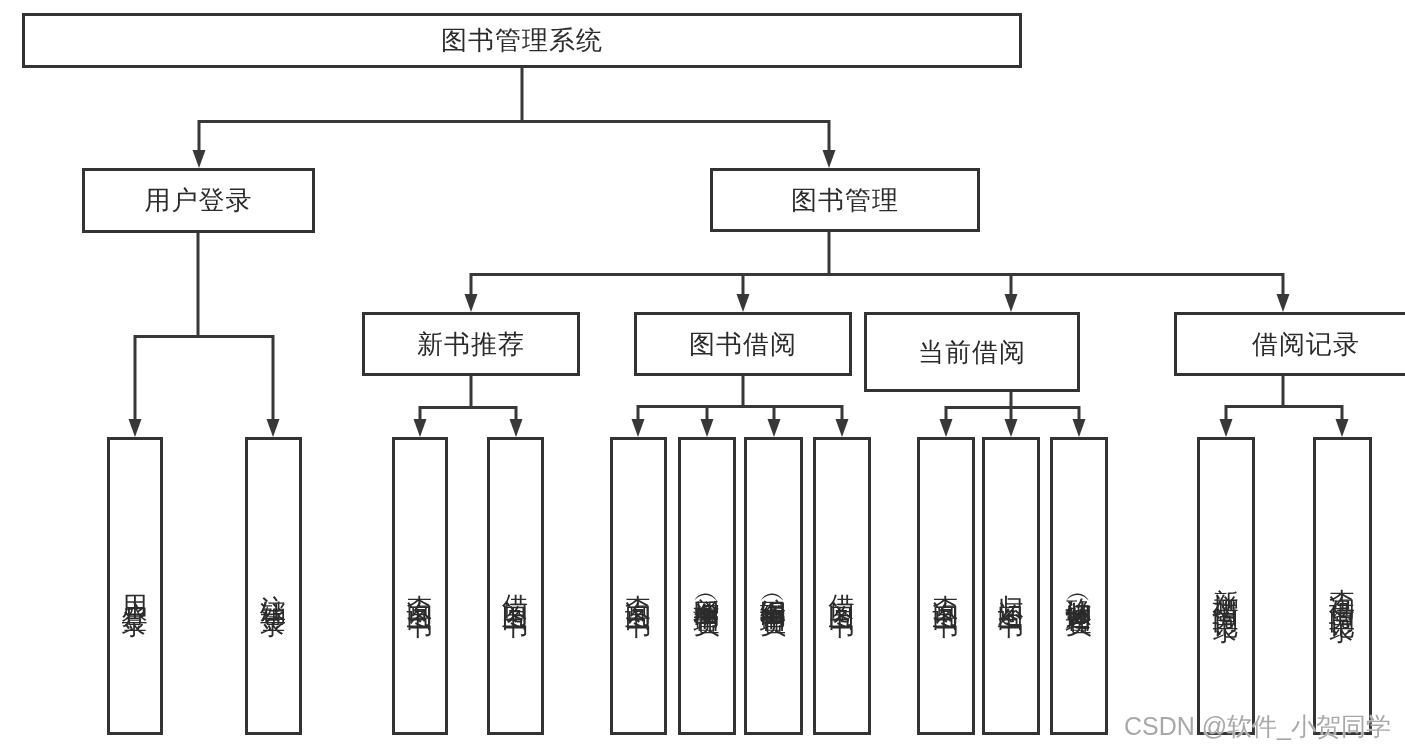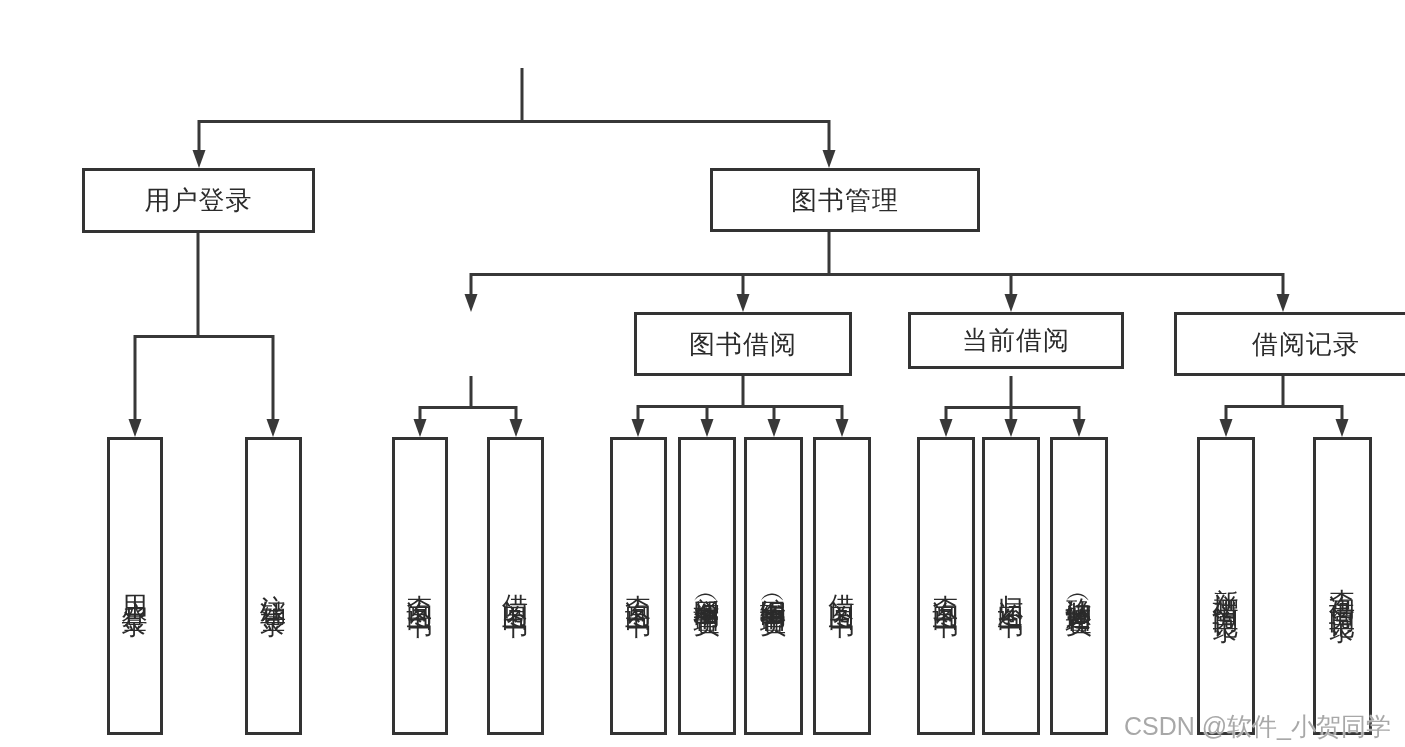--- a/index.html
+++ b/index.html
@@ -41,21 +41,21 @@
   }
   .vbox-long {
     letter-spacing: 2px;
   }
   
   #n-root   { left: 22px;   top: 13px;  width: 1000px; height: 55px; }
   #n-login  { left: 82px;   top: 168px; width: 233px;  height: 65px; }
   #n-mgmt   { left: 710px;  top: 168px; width: 270px;  height: 64px; }
   #n-newbook { left: 362px; top: 312px; width: 218px;  height: 64px; }
   #n-borrow  { left: 634px; top: 312px; width: 218px;  height: 64px; }
-  #n-current { left: 908px; top: 312px; width: 216px;  height: 57px; }
+  #n-current { left: 864px; top: 312px; width: 216px;  height: 80px; }
   #n-record  { left: 1174px;top: 312px; width: 264px;  height: 64px; }
   .leaf { top: 437px; height: 298px; }
   #l-userlogin { left: 107px;  width: 56px; }
   #l-logout    { left: 245px;  width: 57px; }
   #l-nb-query  { left: 392px;  width: 56px; }
   #l-nb-borrow { left: 487px;  width: 57px; }
   #l-bb-query  { left: 610px;  width: 57px; }
   #l-bb-add    { left: 678px;  width: 58px; }
   #l-bb-edit   { left: 744px;  width: 59px; }
   #l-bb-borrow { left: 813px;  width: 58px; }
@@ -105,24 +105,26 @@
       <polygon points="767.5,419 780.5,419 774,437"></polygon>
       <polygon points="835.5,419 848.5,419 842,437"></polygon>
       <polygon points="939.5,419 952.5,419 946,437"></polygon>
       <polygon points="1004.5,419 1017.5,419 1011,437"></polygon>
       <polygon points="1072.5,419 1085.5,419 1079,437"></polygon>
       <polygon points="1219.5,419 1232.5,419 1226,437"></polygon>
       <polygon points="1335.5,419 1348.5,419 1342,437"></polygon>
     </g>
   </svg>
 
+  <div class="node hbox" id="n-root">图书管理系统</div>
 
   <div class="node hbox" id="n-login">用户登录</div>
   <div class="node hbox" id="n-mgmt">图书管理</div>
 
+  <div class="node hbox" id="n-newbook">新书推荐</div>
   <div class="node hbox" id="n-borrow">图书借阅</div>
   <div class="node hbox" id="n-current">当前借阅</div>
   <div class="node hbox" id="n-record">借阅记录</div>
 
   <div class="node vbox leaf" id="l-userlogin">用户登录</div>
   <div class="node vbox leaf" id="l-logout">注销登录</div>
 
   <div class="node vbox leaf" id="l-nb-query">查询图书</div>
   <div class="node vbox leaf" id="l-nb-borrow">借阅图书</div>
 

